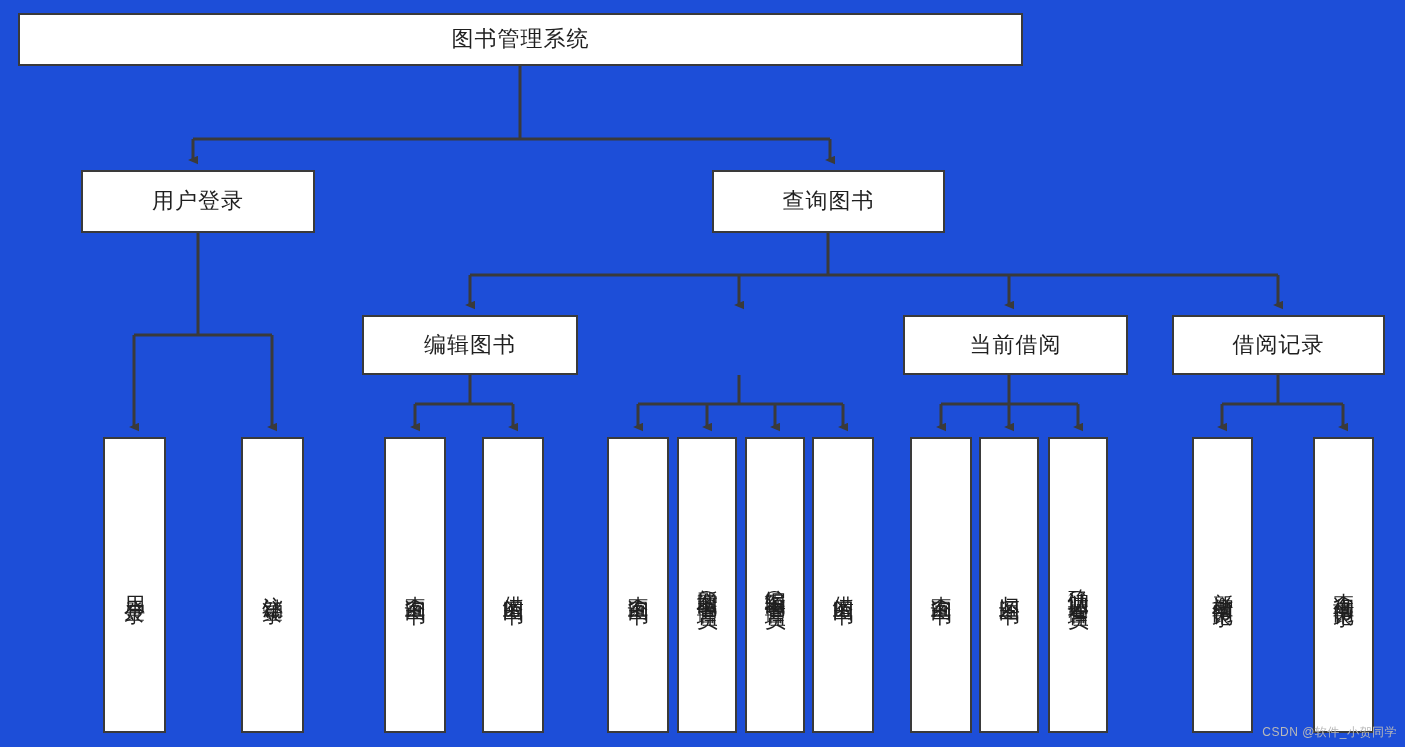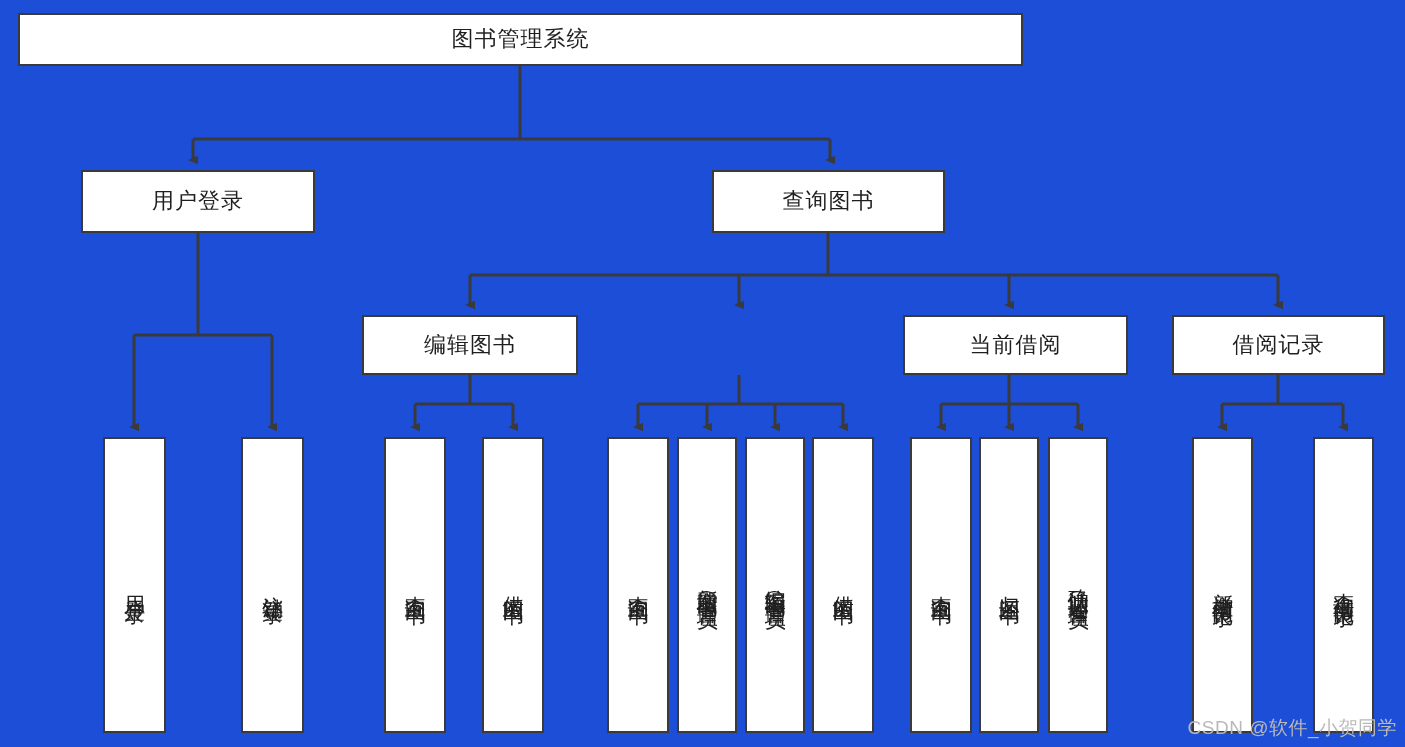--- a/index.html
+++ b/index.html
@@ -51,21 +51,21 @@
   .node.v .vtext {
     writing-mode: vertical-rl;
     text-orientation: upright;
     white-space: nowrap;
     letter-spacing: 3px;
   }
   .watermark {
     position: absolute;
     right: 8px;
     bottom: 6px;
-    font-size: 19px;
+    font-size: 12px;
     color: #b9b9b9;
     letter-spacing: 0.5px;
     white-space: nowrap;
   }
 </style>
 </head>
 <body>
 
 <div id="canvas">
 

